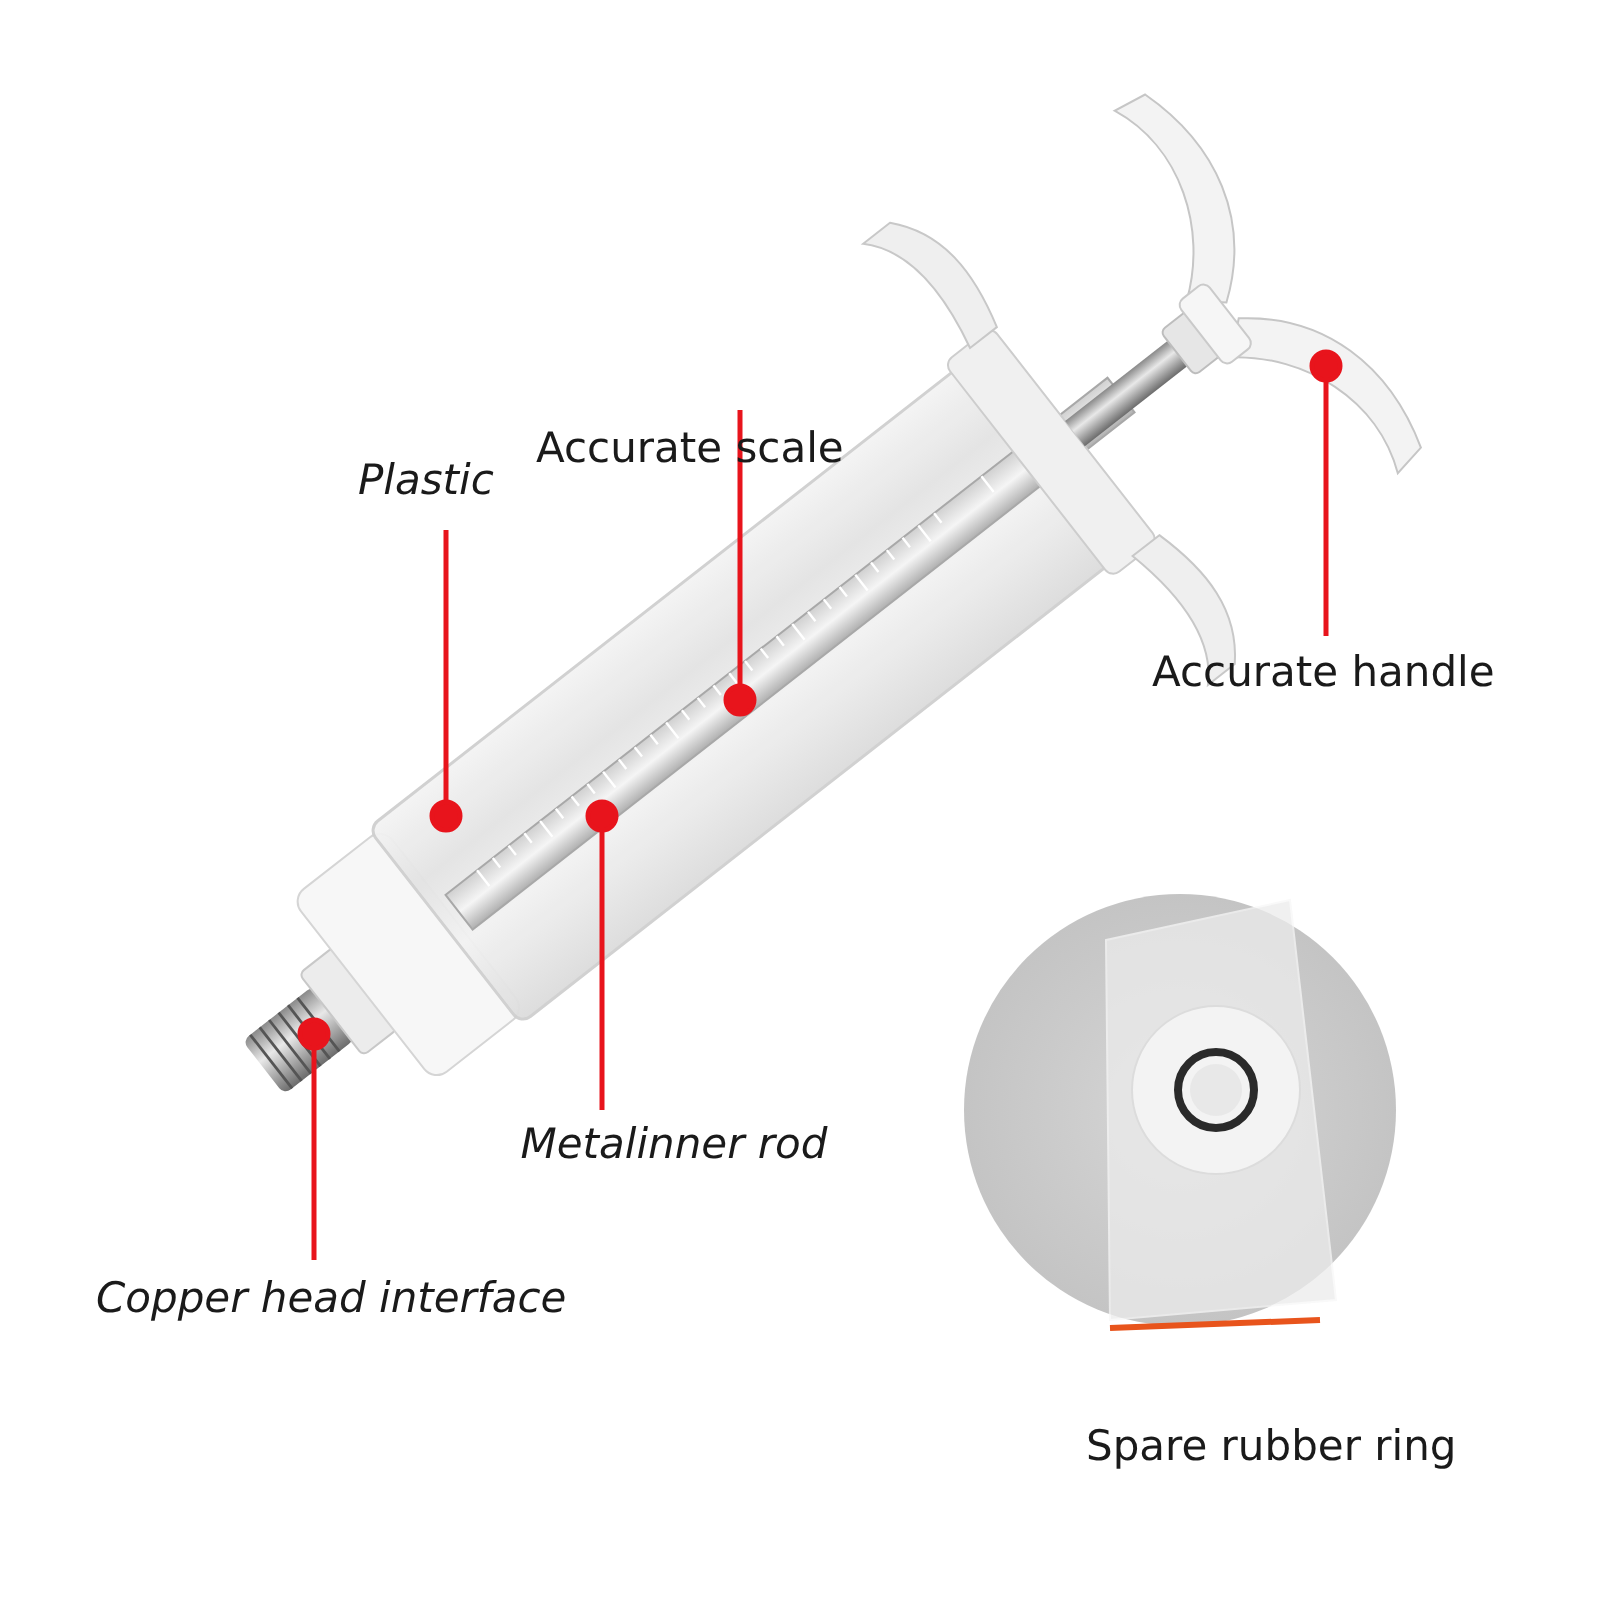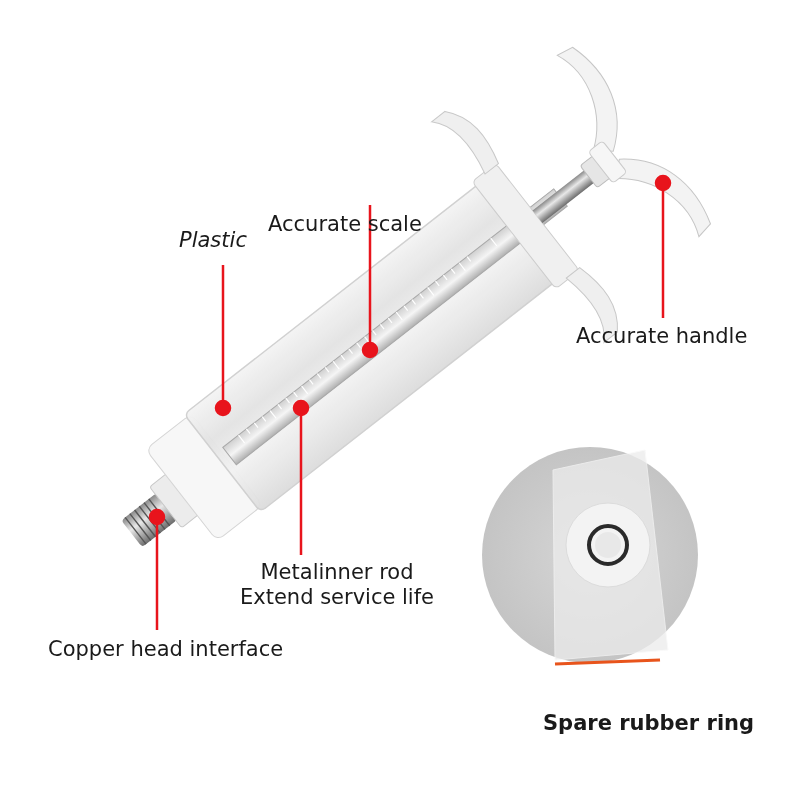--- a/index.html
+++ b/index.html
@@ -1,18 +1,18 @@
 <!DOCTYPE html>
 <html><head>
 <meta charset="utf-8">
 <style>
   html, body { margin:0; padding:0; background:#ffffff; }
   body { width:800px; height:800px; position:relative; overflow:hidden; font-family:"DejaVu Sans", sans-serif; }
   .label { position:absolute; font-size:21px; color:#1a1a1a; white-space:nowrap; line-height:1.2; }
-  .label.center { text-align:center; }
+  .label.center { text-align:center;font-style:italic; }
   .stage { position:absolute; left:0; top:0; width:800px; height:800px; }
 </style>
 </head>
 <body>
 
 <svg class="stage" width="800" height="800" viewBox="0 0 800 800">
   <defs>
     <linearGradient id="barrel" x1="0" y1="0" x2="0" y2="1">
       <stop offset="0" stop-color="#f4f4f4"></stop>
       <stop offset="0.3" stop-color="#e3e3e3"></stop>
@@ -124,16 +124,15 @@
     <line x1="157" y1="517" x2="157" y2="630"></line>
       <circle cx="157" cy="517" r="7"></circle>
   </g>
 </svg>
 
 <div class="label" style="left:179px;top:228px;font-style:italic;">Plastic</div>
 <div class="label" style="left:268px;top:172px;margin-top:40px;">Accurate scale</div>
 <div class="label" style="left:576px;top:324px;">Accurate handle</div>
 <div class="label center" style="left:232px;top:560px;width:210px;">
   <div>Metalinner rod</div>
-  <div>Extend service life</div>
 </div>
-<div class="label" style="left:48px;top:637px;">Copper head interface</div>
-<div class="label" style="left:543px;top:711px;font-weight:bold;">Spare rubber ring</div>
+<div class="label" style="left:48px;top:637px;font-style:italic;">Copper head interface</div>
+<div class="label" style="left:543px;top:711px;">Spare rubber ring</div>
 
 </body></html>

